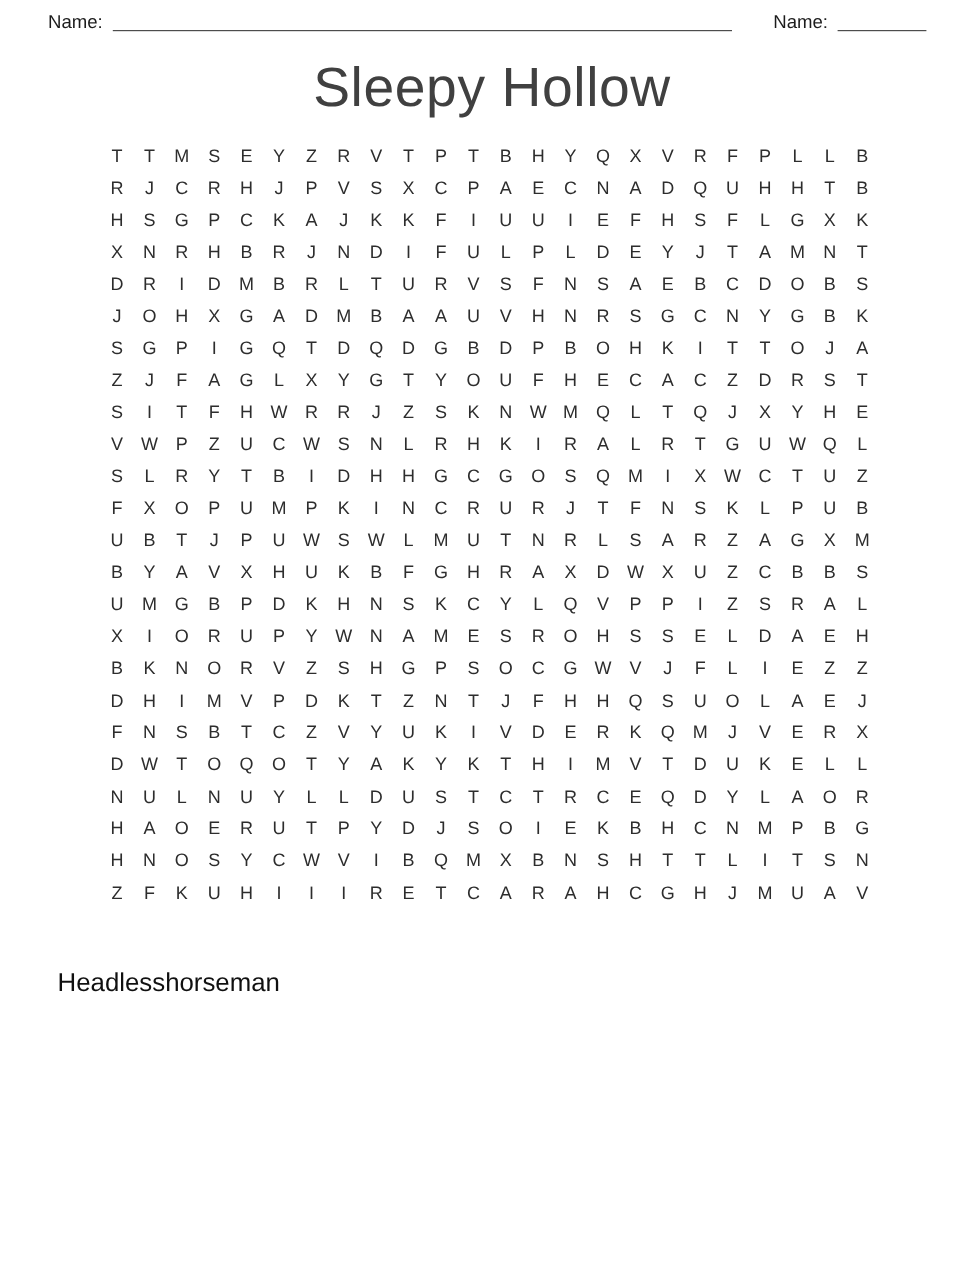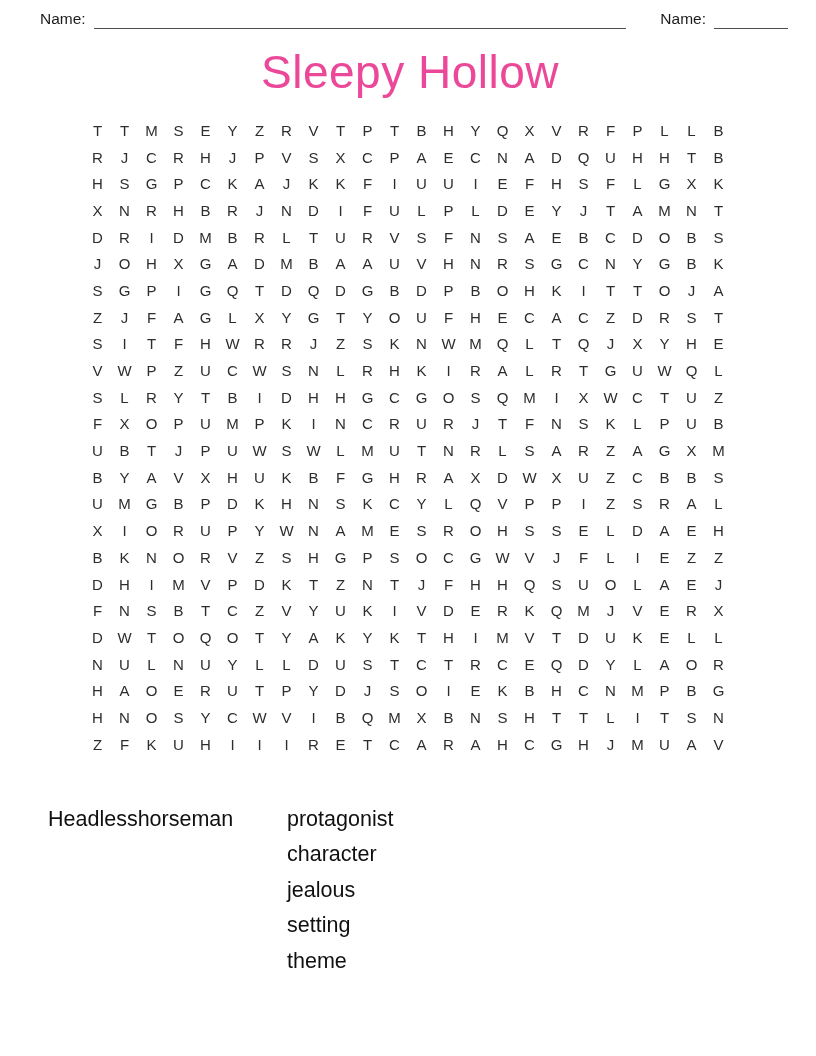--- a/index.html
+++ b/index.html
@@ -7,38 +7,38 @@
   body {
     width: 816px;
     height: 1056px;
     background: #ffffff;
     font-family: "Liberation Sans", sans-serif;
     color: #000;
     overflow: hidden;
   }
   .header-row {
     display: flex;
-    align-items: flex-end;
-    padding: 10px 28px 0 40px;
+    align-items: flex-start;
+    padding: 10px 44px 0 40px;
     font-size: 15.5px;
     color: #1c1c1c;
   }
   .header-label { white-space: nowrap; padding-bottom: 1px; }
   .write-line {
     border-bottom: 1.5px solid #4d4d4d;
     height: 16px;
   }
   .name-line { flex: 1 1 auto; margin: 0 34px 0 8px; }
   .date-line { width: 74px; margin-left: 8px; }
   .page-title {
     text-align: center;
     font-size: 46px;
     font-weight: 400;
     letter-spacing: 0.5px;
-    color: #ec4899;
+    color: #404040;
     margin: 16px 0 0 4px;
   }
   .ws-grid {
     display: grid;
     grid-template-columns: repeat(24, 27px);
     grid-auto-rows: 26.7px;
     width: 648px;
     margin: 18px auto 0 auto;
     justify-items: center;
     align-items: center;
@@ -648,20 +648,13 @@
     <span class="cell">M</span>
     <span class="cell">U</span>
     <span class="cell">A</span>
     <span class="cell">V</span>
   </div>
 
 <div class="word-list">
   <div>
       <div class="word">Headlesshorseman</div>
     </div>
-  <div>
-      <div class="word">protagonist</div>
-      <div class="word">character</div>
-      <div class="word">jealous</div>
-      <div class="word">setting</div>
-      <div class="word">theme</div>
-    </div>
 </div>
 
 </body></html>

